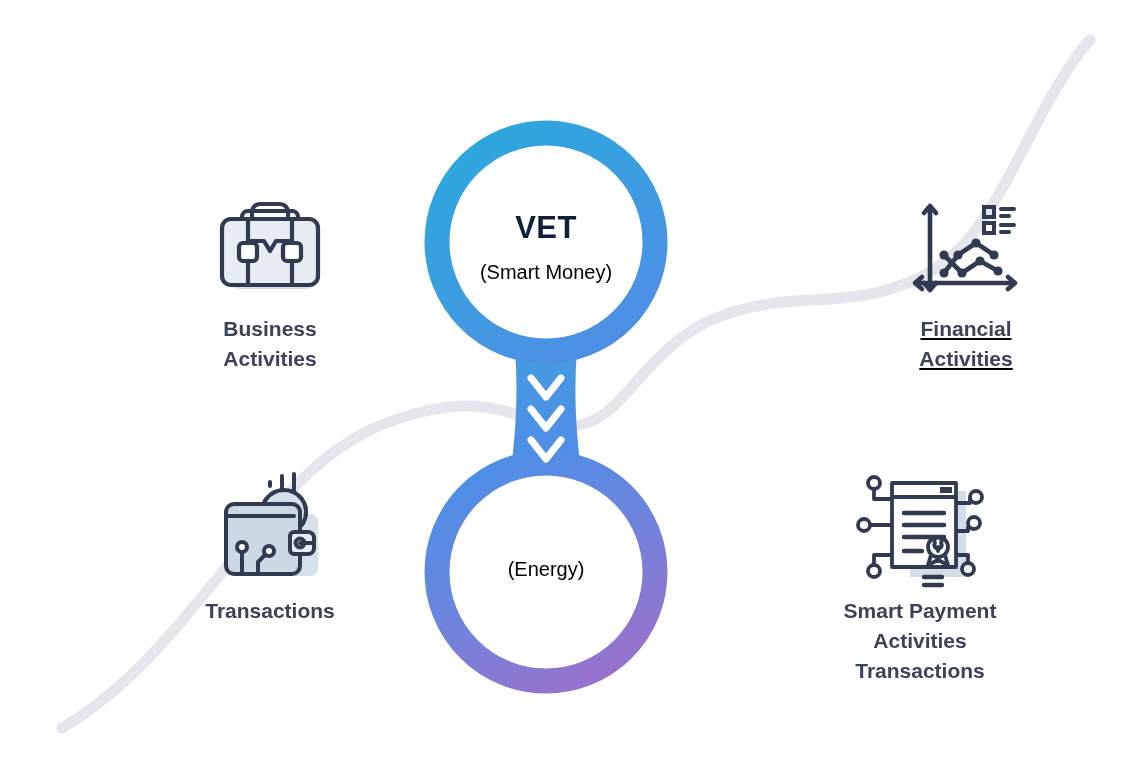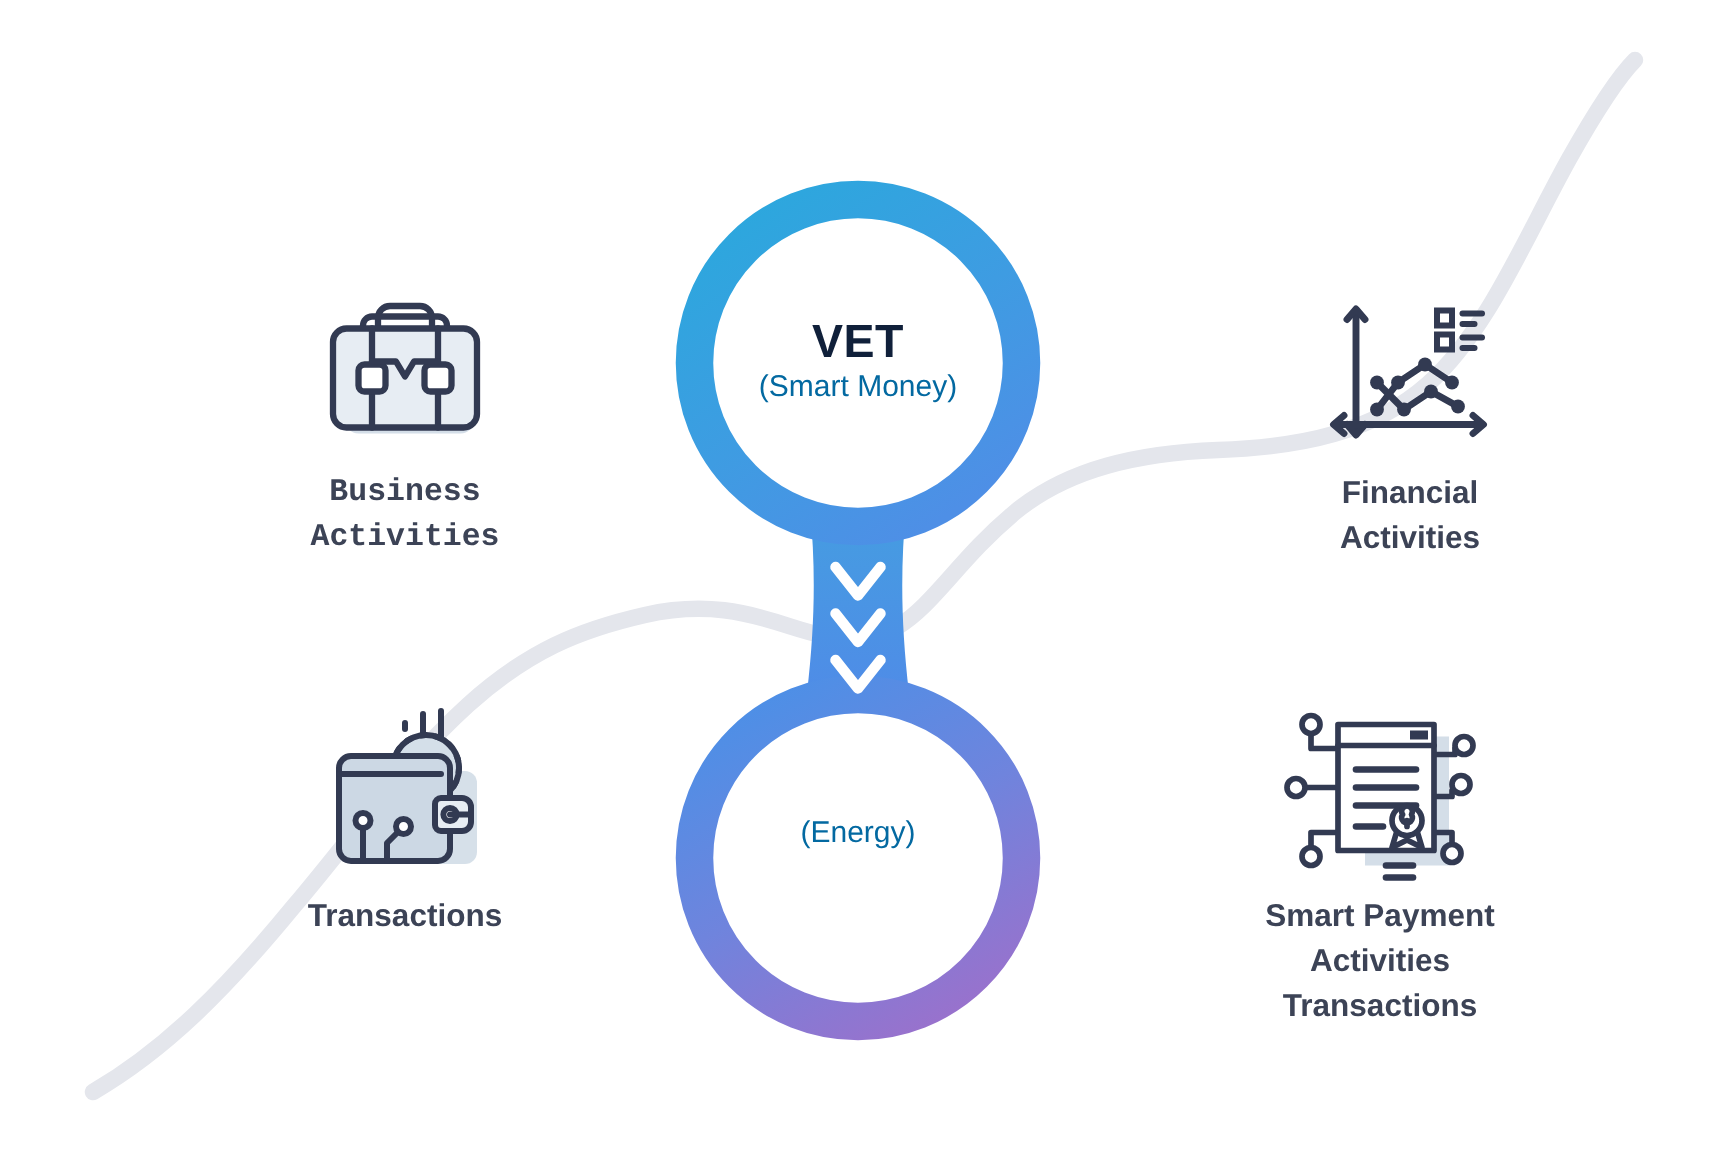--- a/index.html
+++ b/index.html
@@ -24,21 +24,21 @@
     position: absolute;
     left: 0; top: 0;
     width: 1144px;
     height: 774px;
     pointer-events: none;
   }
 
   
   #token-group {
     position: absolute;
-    left: 440px;
+    left: 414px;
     top: 110px;
     width: 264px;
     height: 600px;
   }
   #token-svg {
     position: absolute;
     left: 0; top: 0;
   }
 
   .token-text {
@@ -52,33 +52,33 @@
 
   .token-symbol {
     font-size: 31px;
     font-weight: bold;
     color: #10203a;
     letter-spacing: 0.4px;
     display: block;
   }
   .token-sub {
     font-size: 20px;
-    color: #0369a1;
+    color: #000000;
     display: block;
-    margin-top: 3px;
+    margin-top: 17px;
   }
 
   
   .quad {
     position: absolute;
     width: 260px;
     text-align: center;
   }
-  #quad-business  { left: 140px; top: 186px; font-family: Liberation Mono, monospace; }
-  #quad-financial { left: 810px; top: 186px; }
+  #quad-business  { left: 140px; top: 186px; }
+  #quad-financial { left: 836px; top: 186px; text-decoration: underline; }
   #quad-payment   { left: 140px; top: 468px; }
   #quad-contract  { left: 790px; top: 468px; }
 
   .quad-icon {
     height: 122px;
     display: flex;
     align-items: center;
     justify-content: center;
   }
   .quad-label {

